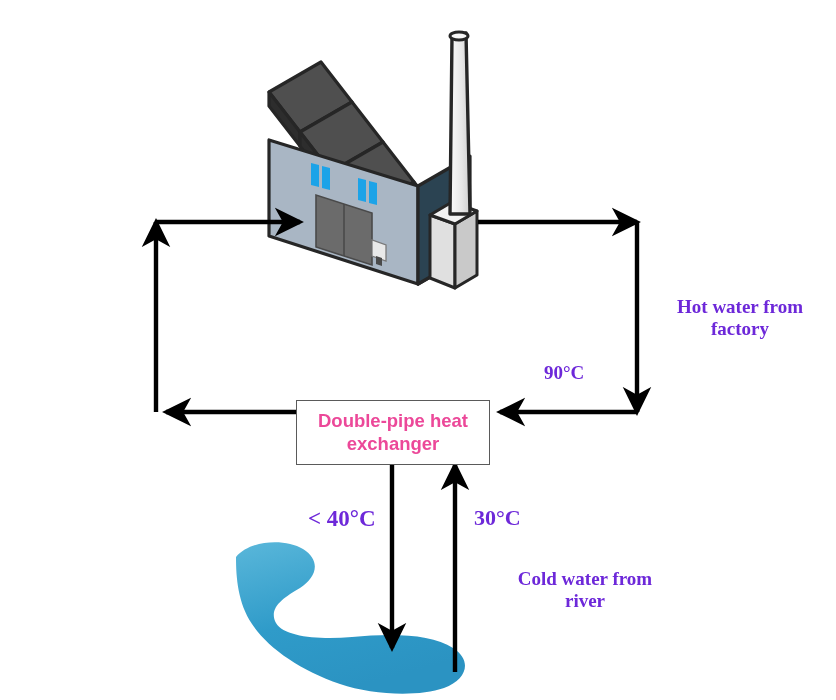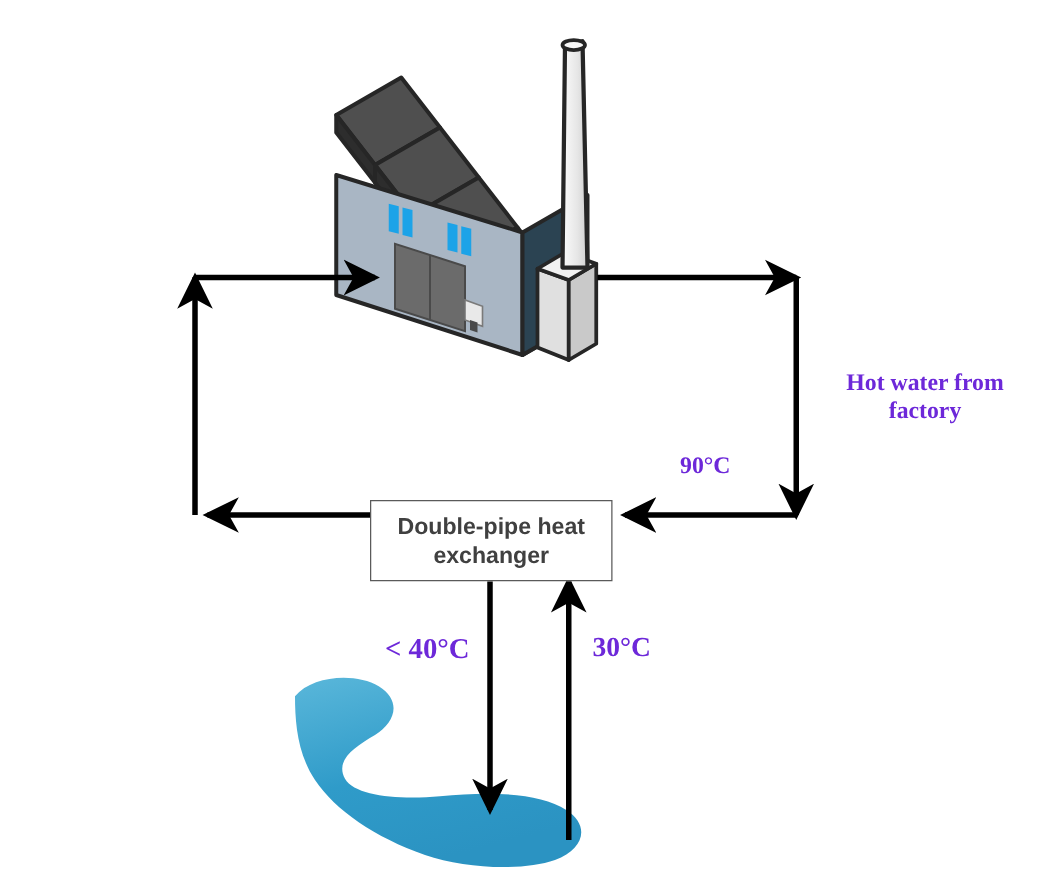--- a/index.html
+++ b/index.html
@@ -72,21 +72,21 @@
     border: 1.6px solid #5a5a5a;
     box-sizing: border-box;
     display: flex;
     align-items: center;
     justify-content: center;
   }
   .hx-text {
     font-family: "Liberation Sans", sans-serif;
     font-weight: bold;
     font-size: 18.5px;
-    color: #404040;
+    color: #ec4899;
     text-align: center;
     line-height: 1.2;
     white-space: pre-line;
   }
 </style>
 </head>
 <body>
 
 <div id="stage">
 
@@ -203,17 +203,19 @@
     </g>
   </svg>
 
   <div class="hx-box">
     <span class="hx-text">Double-pipe heat
 exchanger</span>
   </div>
 
   <div class="label lbl-hot">Hot water from
 factory</div>
+  <div class="label lbl-cold">Cold water from
+river</div>
   <div class="label lbl-t90">90°C</div>
   <div class="label lbl-t40">&lt; 40°C</div>
   <div class="label lbl-t30">30°C</div>
 
 </div>
 
 </body></html>

